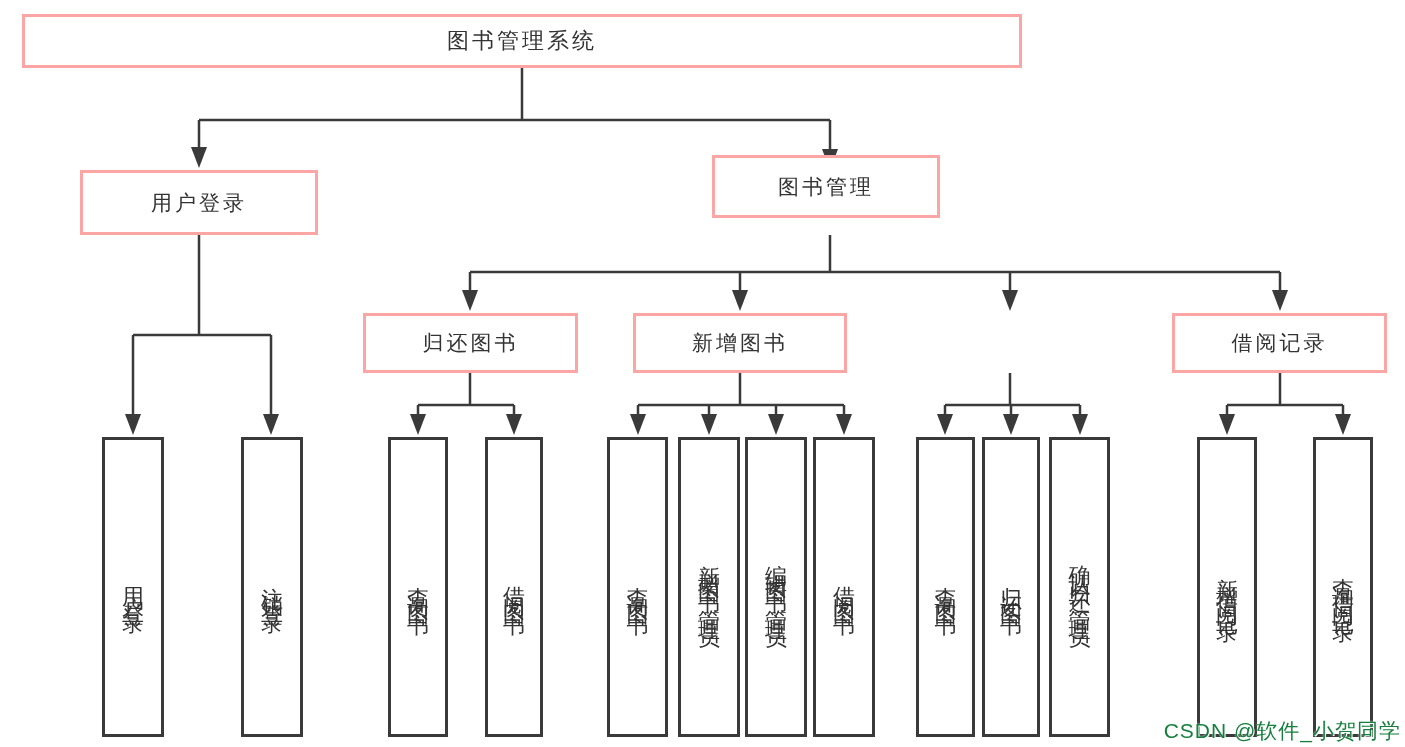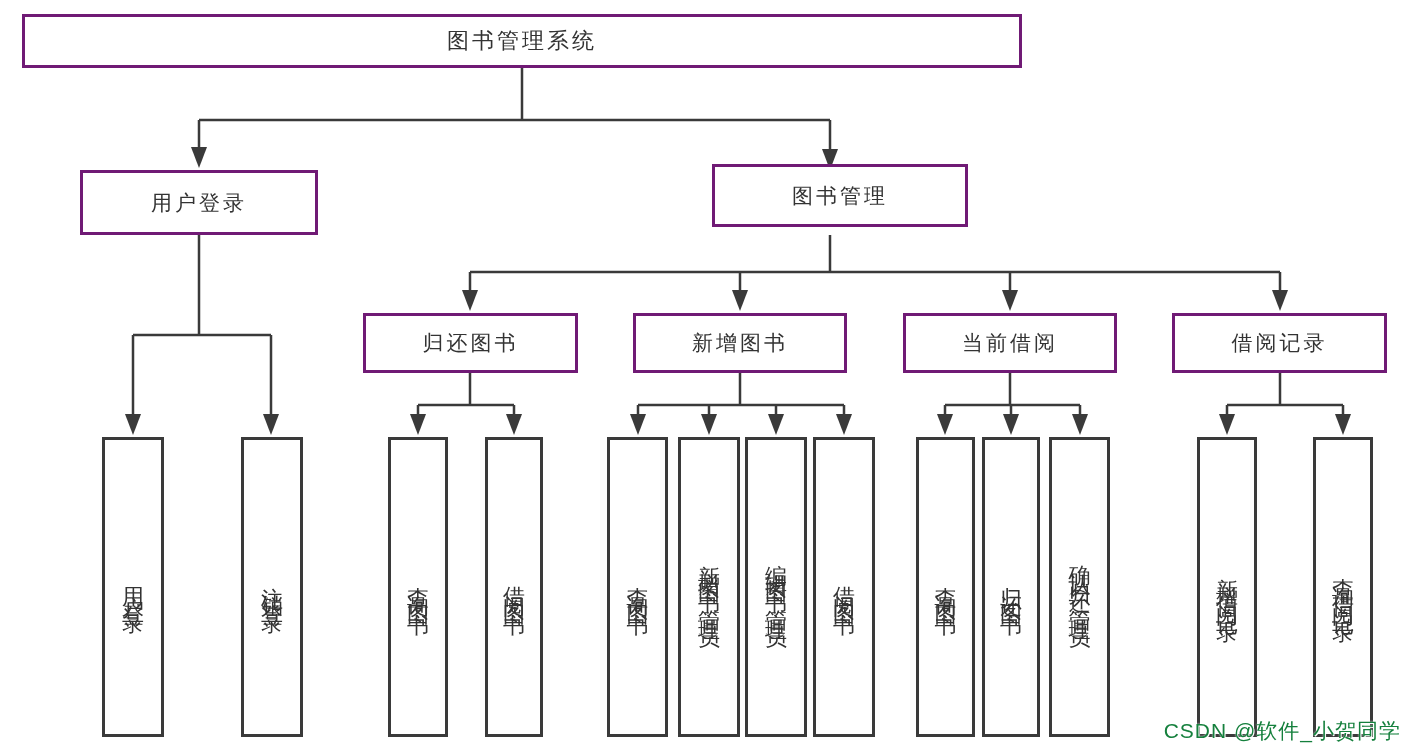--- a/index.html
+++ b/index.html
@@ -15,21 +15,21 @@
   }
 
   svg.connectors {
     position: absolute;
     left: 0; top: 0;
     width: 1405px; height: 747px;
   }
 
   .box {
     position: absolute;
-    border: 3px solid #701a75;
+    border: 3px solid #fca5a5;
     background: #ffffff;
     display: flex;
     align-items: center;
     justify-content: center;
     color: #333333;
     font-size: 21px;
     letter-spacing: 3px;
     white-space: nowrap;
   }
 
@@ -103,32 +103,29 @@
     </g>
   </svg>
 
   <div class="box title-box" style="left:22px; top:14px; width:1000px; height:54px;">
     <span>图书管理系统</span>
   </div>
 
   <div class="box" style="left:80px; top:170px; width:238px; height:65px;">
     <span>用户登录</span>
   </div>
-  <div class="box" style="left:712px; top:164px; width:256px; height:63px;">
+  <div class="box" style="left:712px; top:155px; width:228px; height:63px;">
     <span>图书管理</span>
   </div>
 
   <div class="box" style="left:363px; top:313px; width:215px; height:60px;">
     <span>归还图书</span>
   </div>
   <div class="box" style="left:633px; top:313px; width:214px; height:60px;">
     <span>新增图书</span>
-  </div>
-  <div class="box" style="left:903px; top:313px; width:214px; height:60px;">
-    <span>当前借阅</span>
   </div>
   <div class="box" style="left:1172px; top:313px; width:215px; height:60px;">
     <span>借阅记录</span>
   </div>
 
   <div class="leaf" style="left:102px; width:62px;">
     <span class="vtext">用户登录</span>
   </div>
   <div class="leaf" style="left:241px; width:62px;">
     <span class="vtext">注销登录</span>

